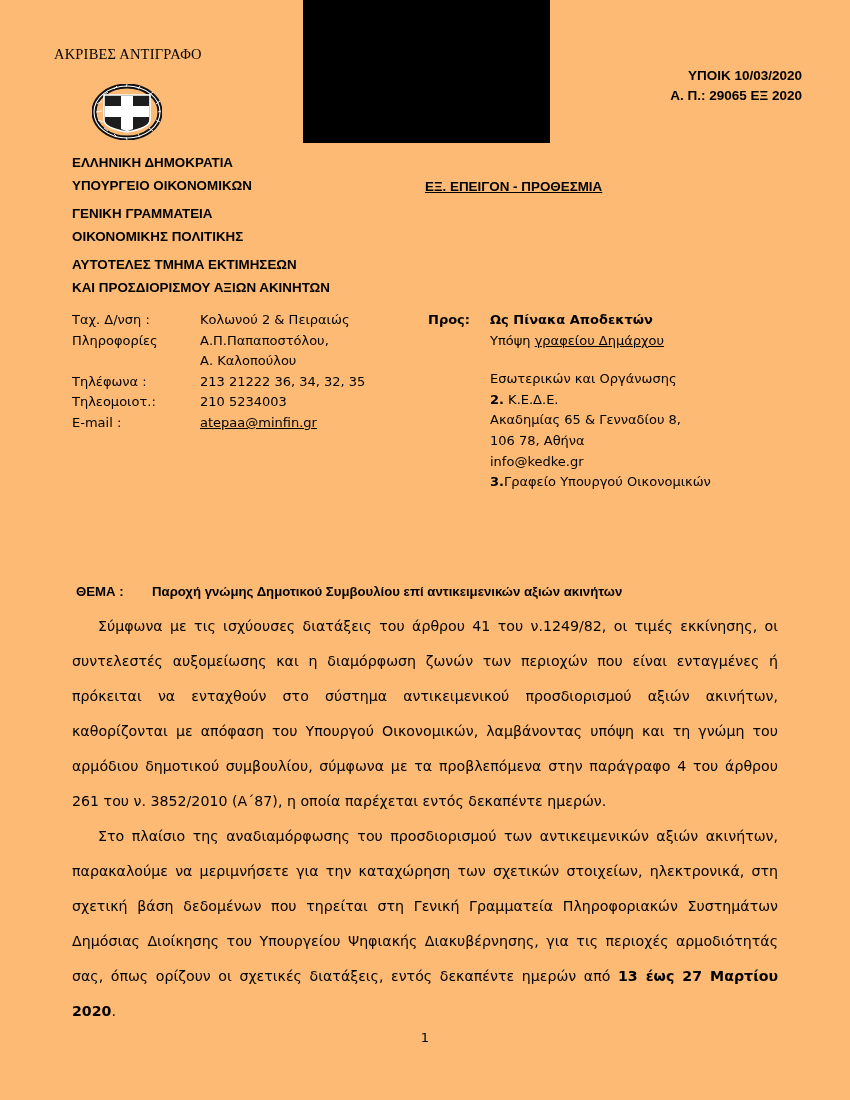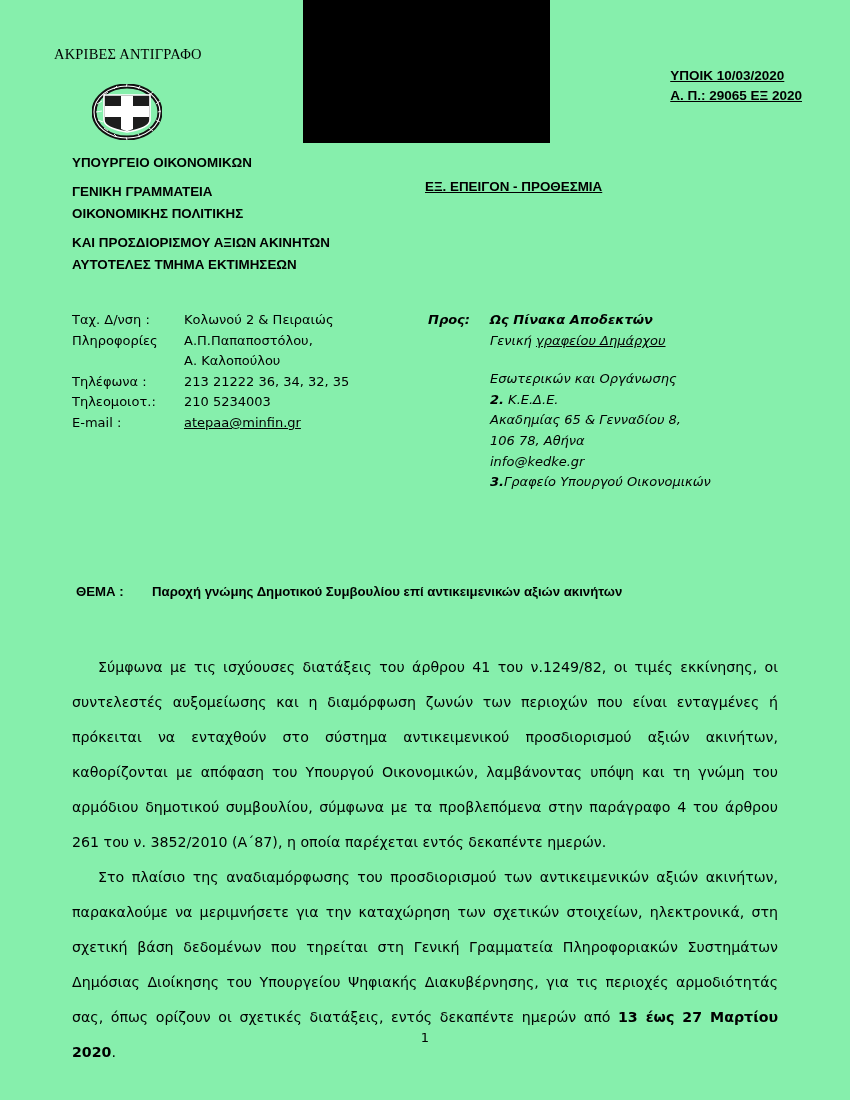--- a/index.html
+++ b/index.html
@@ -13,21 +13,21 @@
     position: relative;
     font-family: "DejaVu Sans", sans-serif;
     color: #000000;
     overflow: hidden;
   }
 
   .page {
     position: relative;
     width: 850px;
     height: 1100px;
-    background: #86efac;
+    background: #fdba74;
   }
 
   
   .redaction {
     position: absolute;
     left: 303px;
     top: 0px;
     width: 247px;
     height: 143px;
     background: #000000;
@@ -51,26 +51,25 @@
     top: 84px;
     width: 70px;
     height: 56px;
   }
 
   
   .protocol {
     position: absolute;
     right: 48px;
     top: 66px;
-    text-align: left;
+    text-align: right;
     font-family: "Liberation Sans", sans-serif;
     font-weight: bold;
     font-size: 13.5px;
     line-height: 20px;
-    text-decoration: underline;
   }
 
   
   .ministry {
     position: absolute;
     left: 72px;
     top: 152px;
     font-family: "Liberation Sans", sans-serif;
     font-weight: bold;
     font-size: 13.4px;
@@ -106,34 +105,33 @@
   }
   .contact td {
     padding: 0;
     vertical-align: top;
     white-space: nowrap;
     font-size: 13px;
     line-height: 20.6px;
   }
   .contact td.lbl {
     width: 108px;
-    padding-right: 4px;
+    padding-right: 20px;
   }
   .email-link {
     text-decoration: underline;
   }
 
   
   .recipients {
     position: absolute;
     left: 428px;
     top: 310px;
     font-size: 13px;
     line-height: 20.6px;
-    font-style: italic;
   }
   .recipients table {
     border-collapse: collapse;
   }
   .recipients td {
     padding: 0;
     vertical-align: top;
     white-space: nowrap;
     font-size: 13px;
     line-height: 20.6px;
@@ -166,21 +164,21 @@
   }
   .subject .subj-label {
     display: inline-block;
     width: 76px;
   }
 
   
   .body-text {
     position: absolute;
     left: 72px;
-    top: 650px;
+    top: 609px;
     width: 706px;
     font-size: 14.2px;
     line-height: 35px;
     text-align: justify;
     text-justify: inter-word;
   }
   .body-text p {
     margin: 0 0 0 0;
     text-indent: 26px;
   }
@@ -242,27 +240,28 @@
       </g>
     </svg>
   </div>
 
   <div class="protocol">
     <div>ΥΠΟΙΚ 10/03/2020</div>
     <div>Α. Π.: 29065 ΕΞ 2020</div>
   </div>
 
   <div class="ministry">
+    <div>ΕΛΛΗΝΙΚΗ ΔΗΜΟΚΡΑΤΙΑ</div>
     <div>ΥΠΟΥΡΓΕΙΟ ΟΙΚΟΝΟΜΙΚΩΝ</div>
     <div class="gap"></div>
     <div>ΓΕΝΙΚΗ ΓΡΑΜΜΑΤΕΙΑ</div>
     <div>ΟΙΚΟΝΟΜΙΚΗΣ ΠΟΛΙΤΙΚΗΣ</div>
     <div class="gap"></div>
+    <div>ΑΥΤΟΤΕΛΕΣ ΤΜΗΜΑ ΕΚΤΙΜΗΣΕΩΝ</div>
     <div>ΚΑΙ ΠΡΟΣΔΙΟΡΙΣΜΟΥ ΑΞΙΩΝ ΑΚΙΝΗΤΩΝ</div>
-    <div>ΑΥΤΟΤΕΛΕΣ ΤΜΗΜΑ ΕΚΤΙΜΗΣΕΩΝ</div>
   </div>
 
   <div class="urgent">ΕΞ. ΕΠΕΙΓΟΝ - ΠΡΟΘΕΣΜΙΑ</div>
 
   <div class="contact">
     <table>
       <tbody>
           <tr>
         <td class="lbl">Ταχ. Δ/νση :</td>
         <td>Κολωνού 2 &amp; Πειραιώς</td>
@@ -293,21 +292,21 @@
 
   <div class="recipients">
     <table>
       <tbody>
           <tr>
         <td class="lbl">Προς:</td>
         <td class="rcp-strong">Ως Πίνακα Αποδεκτών</td>
       </tr>
       <tr>
         <td class="lbl"></td>
-        <td><span>Γενική </span><span class="underline">γραφείου Δημάρχου</span></td>
+        <td><span>Υπόψη </span><span class="underline">γραφείου Δημάρχου</span></td>
       </tr>
       <tr class="spacer-row">
         <td></td>
         <td></td>
       </tr>
       <tr>
         <td class="lbl"></td>
         <td>Εσωτερικών και Οργάνωσης</td>
       </tr>
       <tr>

